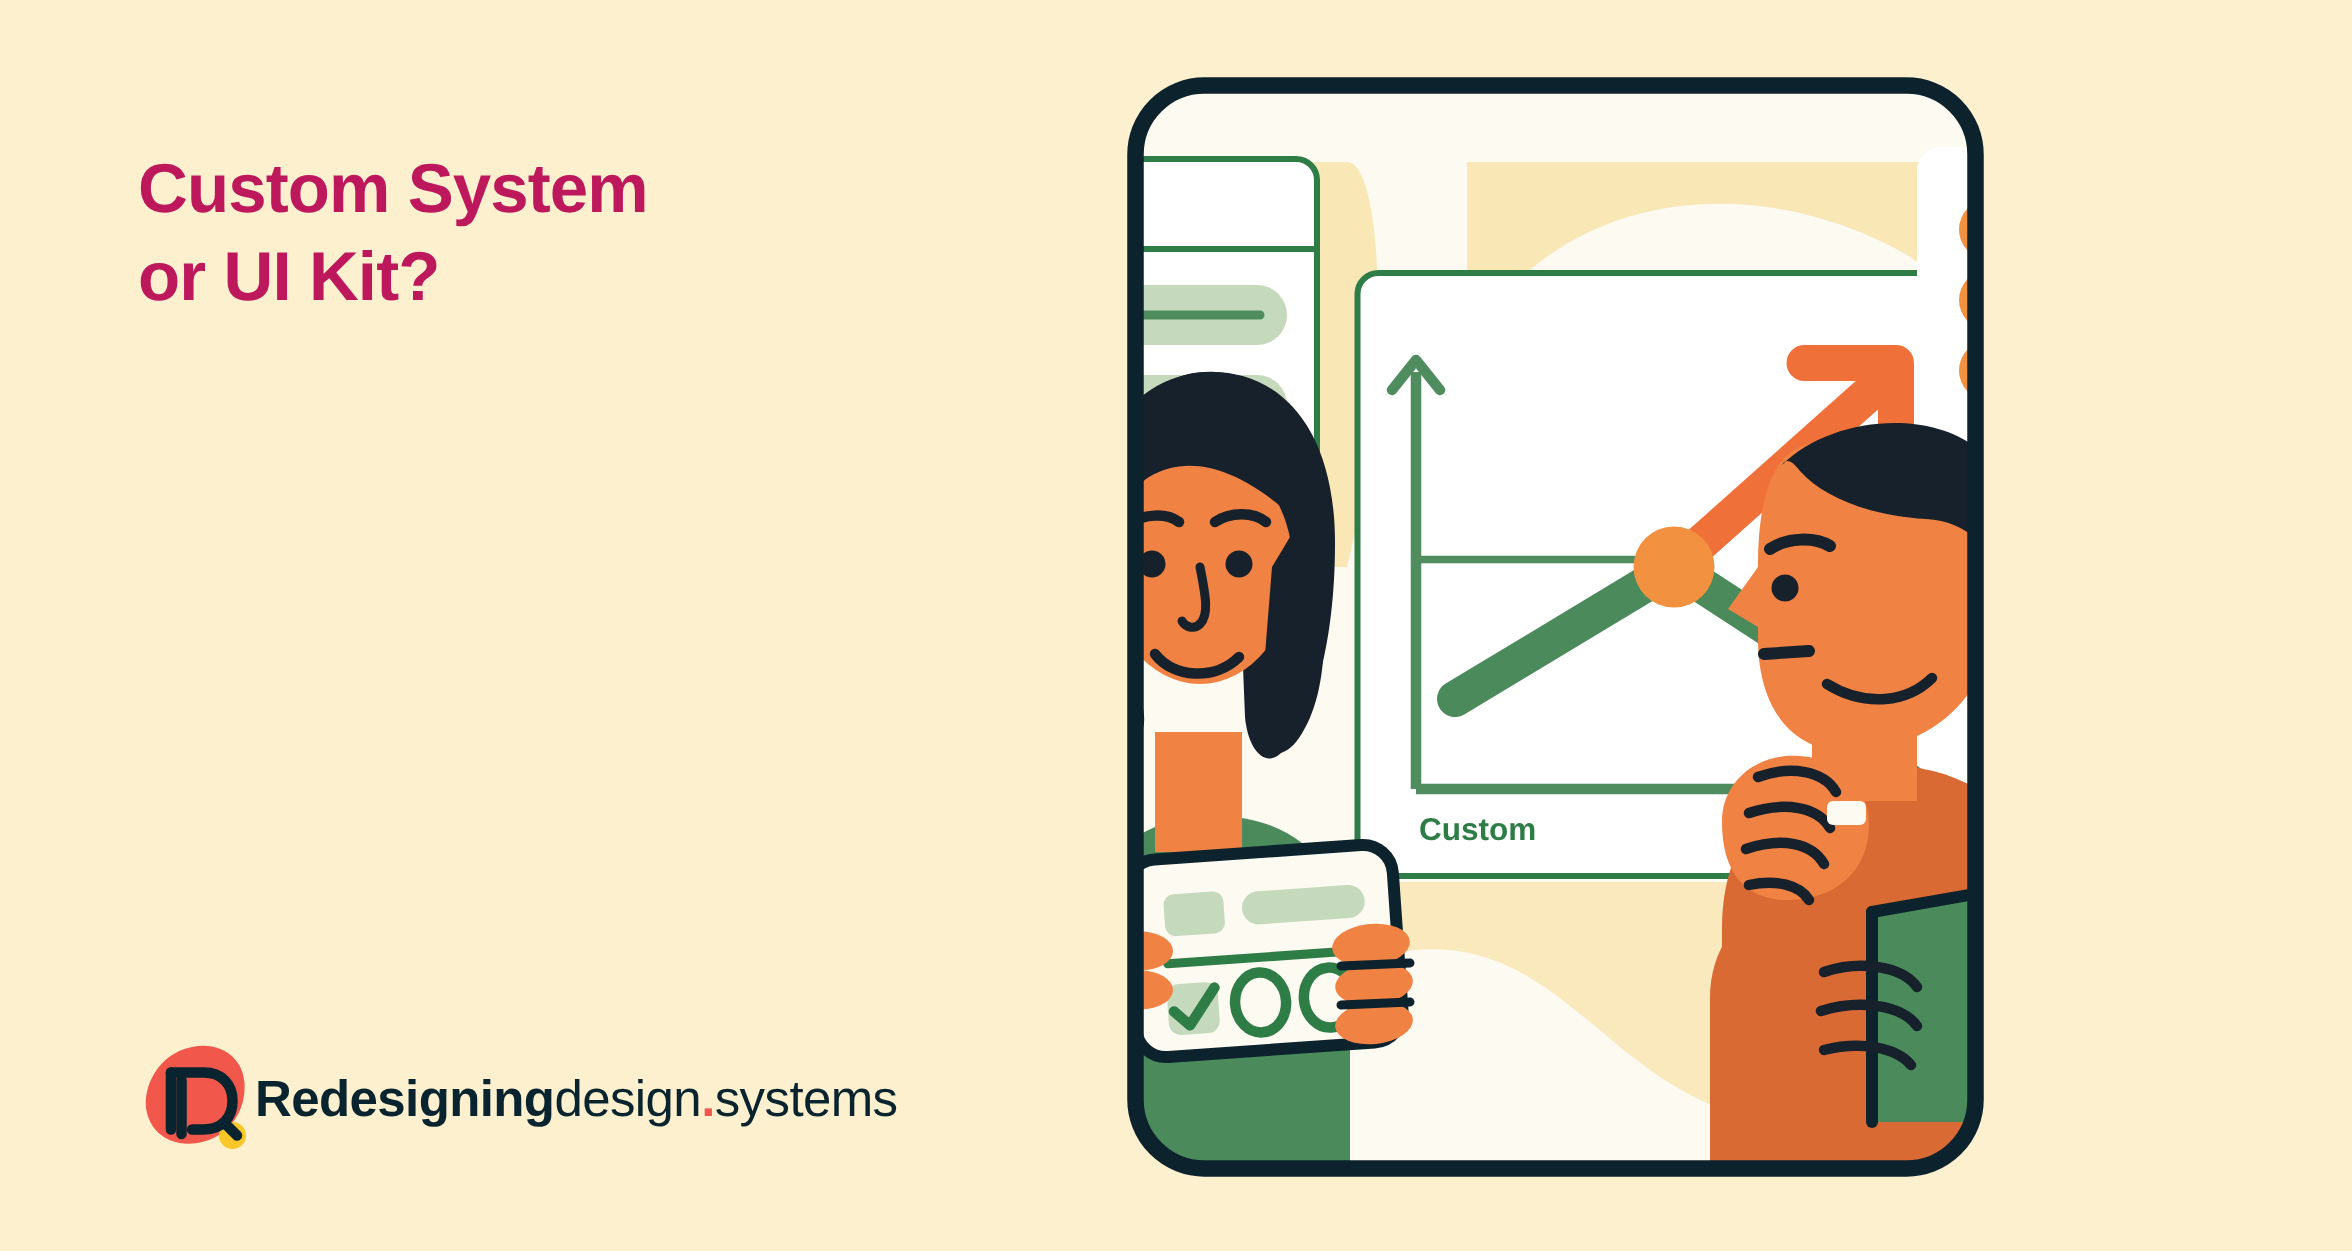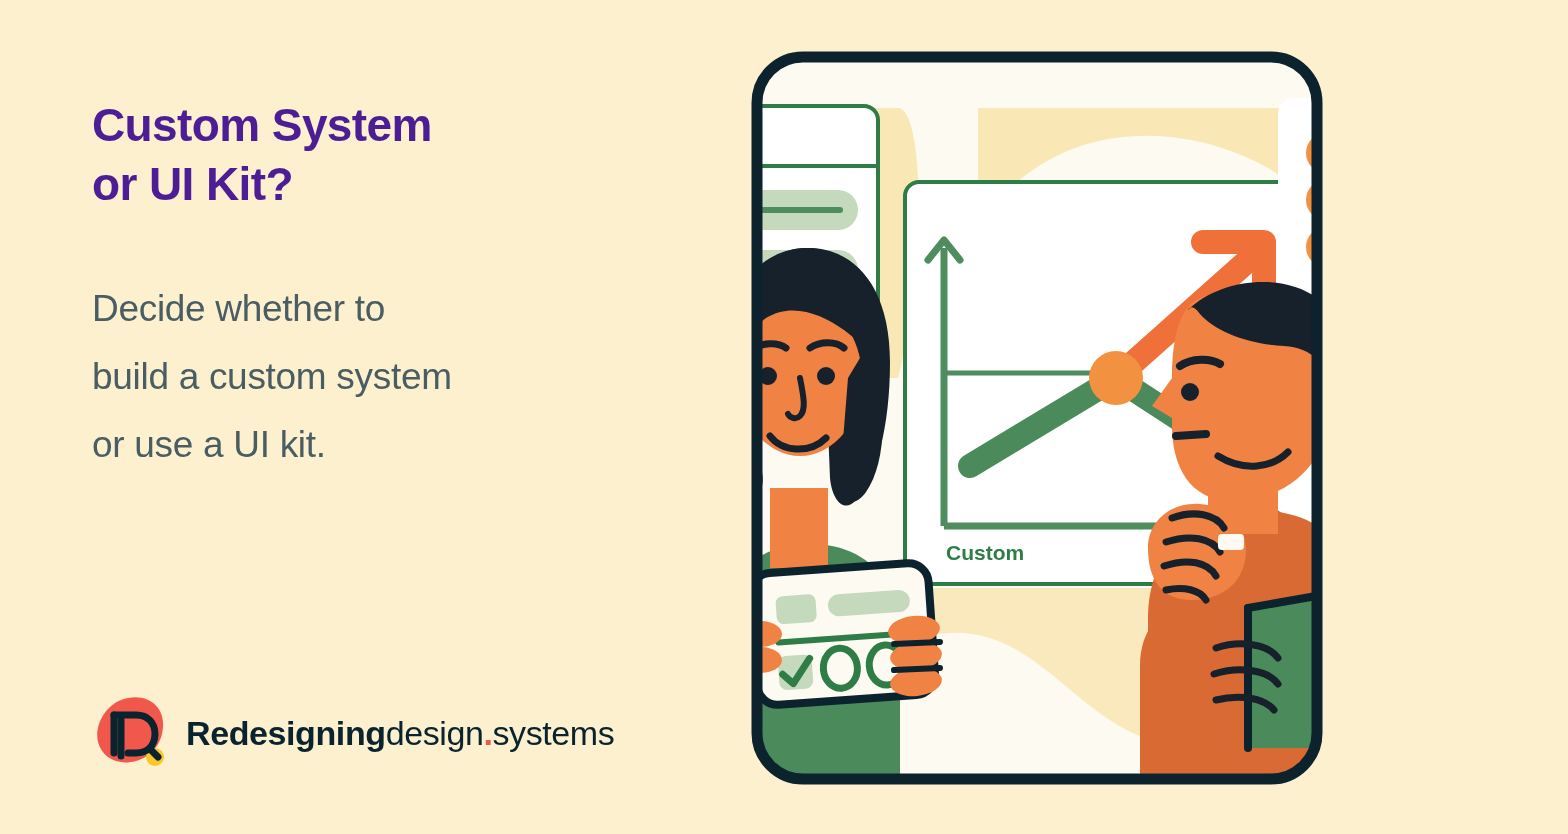--- a/index.html
+++ b/index.html
@@ -32,21 +32,21 @@
     position: absolute;
     top: 96px;
     left: 0;
     width: 600px;
     margin: 0;
     font-family: "Liberation Sans", sans-serif;
     font-size: 46px;
     line-height: 1.28;
     font-weight: 700;
     letter-spacing: -0.6px;
-    color: #4c1d95;
+    color: #be185d;
     white-space: pre-line;
   }
   #subhead {
     position: absolute;
     top: 275px;
     left: 0;
     width: 560px;
     margin: 0;
     font-family: "Liberation Sans", sans-serif;
     font-size: 37px;
@@ -57,21 +57,20 @@
     white-space: pre-line;
   }
 
   
   #logo-row {
     position: absolute;
     left: 0;
     top: 694px;
     display: flex;
     align-items: center;
-    gap: 16px;
   }
   #logo-mark {
     width: 78px;
     height: 78px;
     flex: 0 0 78px;
     position: relative;
   }
   #logo-text {
     font-family: "Liberation Sans", sans-serif;
     font-size: 34px;
@@ -104,23 +103,20 @@
 </head>
 <body>
 
 <div id="stage">
 
   <div id="left-col">
 
     <h1 id="headline">Custom System
 or UI Kit?</h1>
 
-    <p id="subhead">Decide whether to
-build a custom system
-or use a UI kit.</p>
 
     <div id="logo-row">
 
       <div id="logo-mark">
         <svg viewBox="0 0 78 78" width="78" height="78" aria-hidden="true">
 
           <path d="M36 4 C56 0 70 12 71 28 C72 46 62 62 44 67 C26 72 10 64 6 48 C2 31 14 8 36 4 Z" fill="#F2574B"></path>
 
           <circle cx="63" cy="63" r="9" fill="#F9C728"></circle>
 

